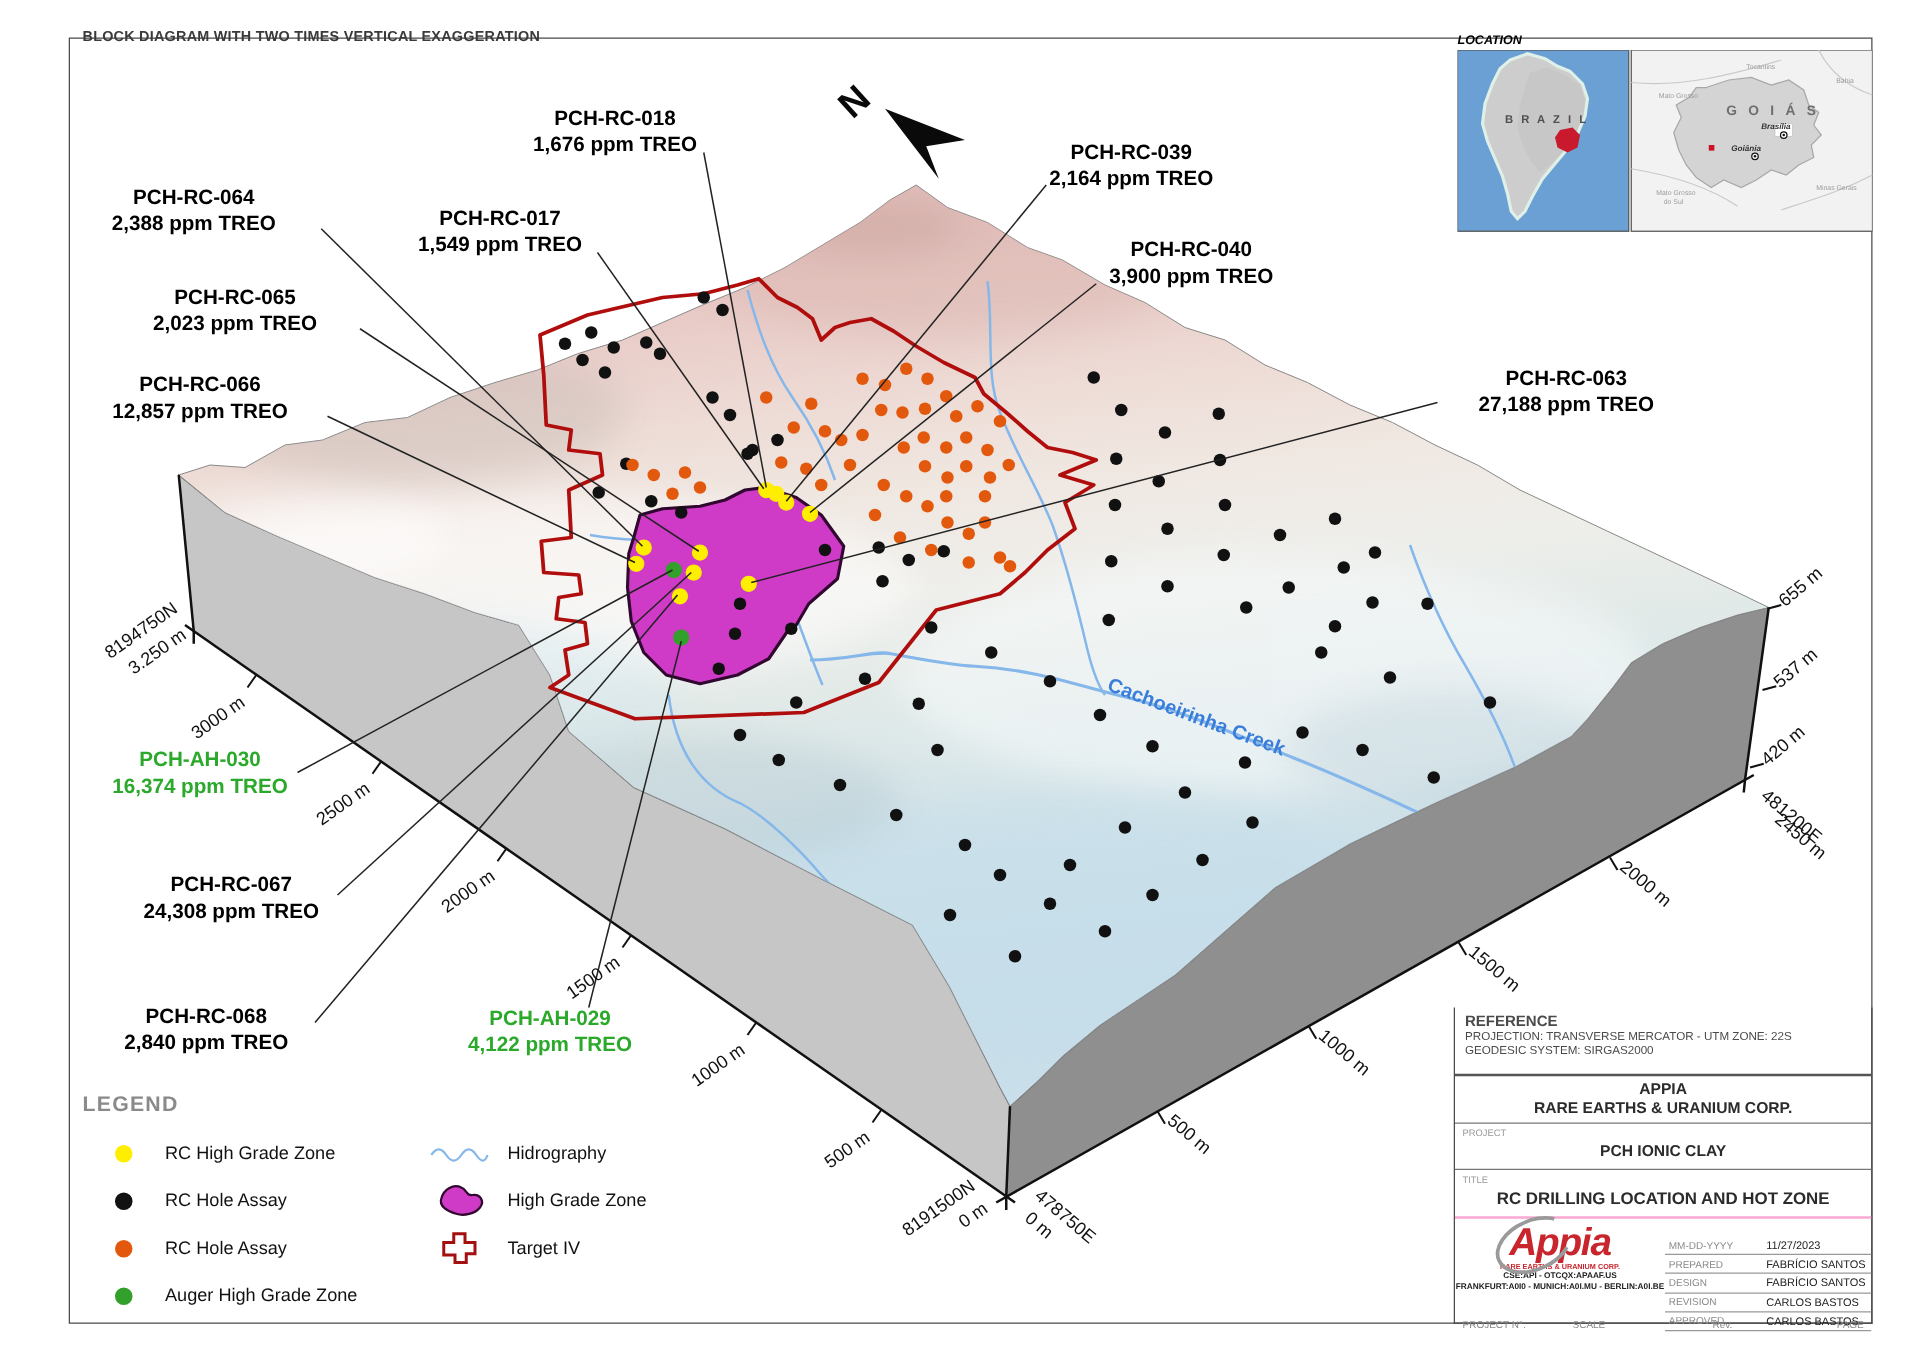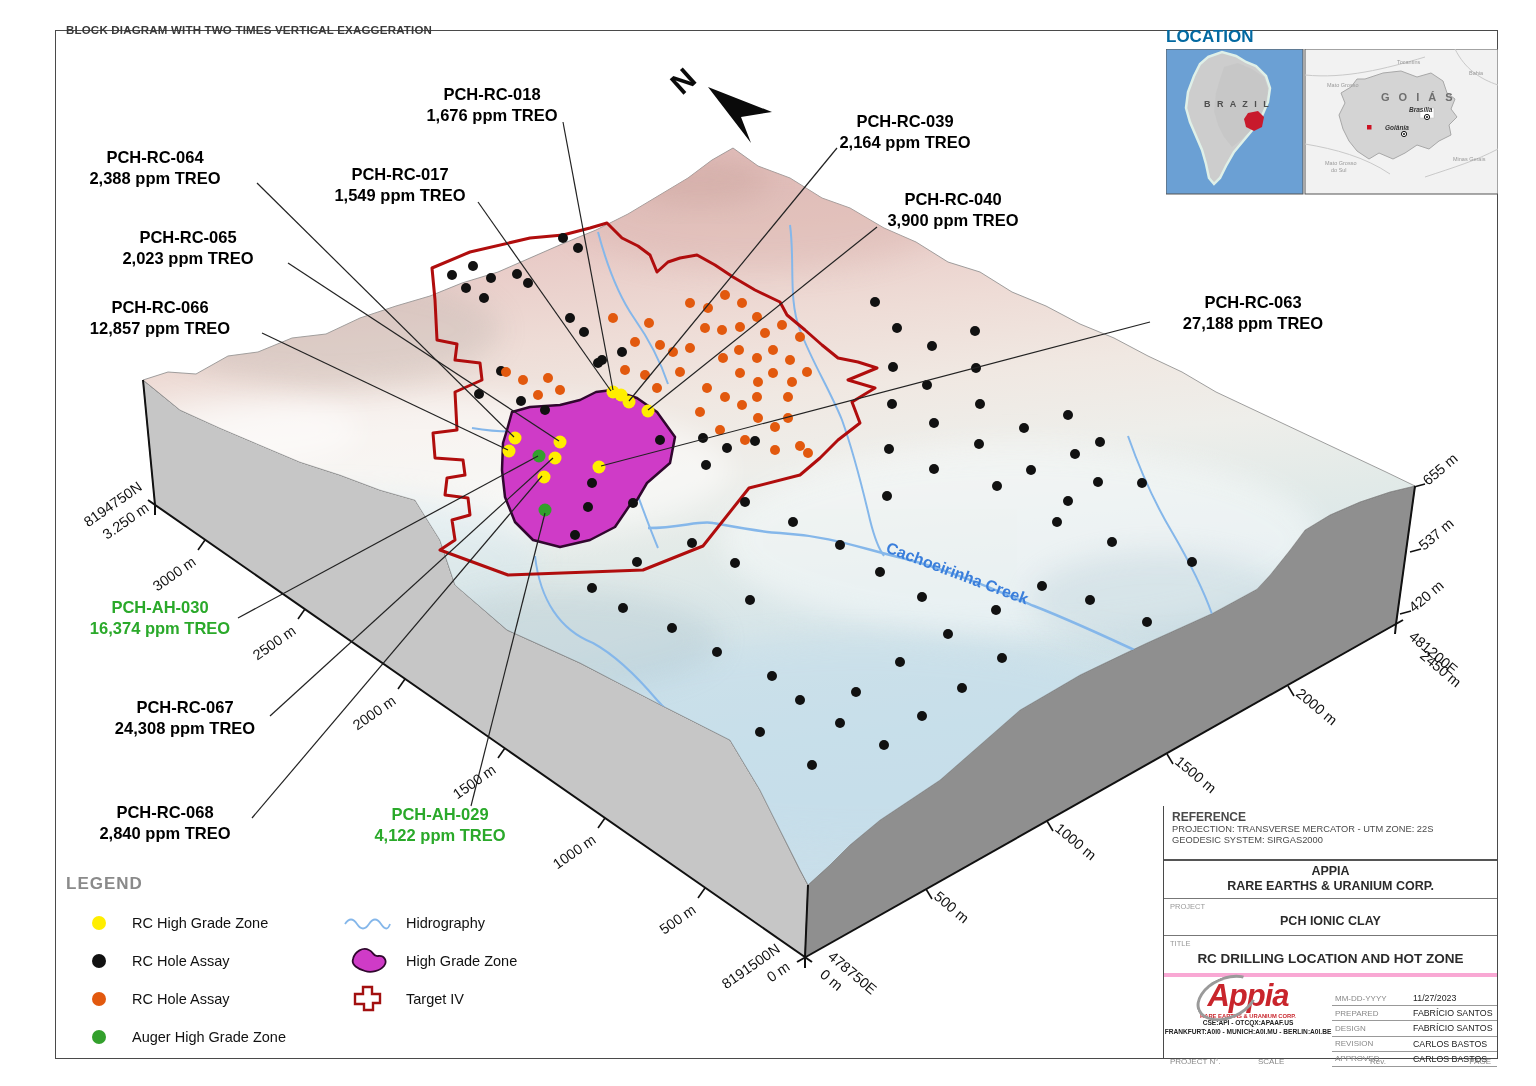--- a/index.html
+++ b/index.html
@@ -11,21 +11,21 @@
               color:#3a3a3a;letter-spacing:.2px;}
   #map-svg{position:absolute;left:0;top:0;}
   svg text{font-family:"Liberation Sans",sans-serif;}
   .ann{font-size:16.5px;font-weight:bold;}
   .tick-label{font-size:14.5px;fill:#111;}
   .creek-label{font-size:16px;font-weight:bold;fill:#3a7edb;}
   .north-n{font-size:30px;font-weight:bold;fill:#0a0a0a;}
 
   
   #location{position:absolute;left:1166px;top:27px;}
-  #location .loc-header{font-size:17px;font-weight:bold;color:#0369a1;margin-bottom:2px;}
+  #location .loc-header{font-size:10px;font-weight:bold;color:#000000;margin-bottom:2px;font-style:italic;}
   .bz-label{font-size:9px;font-weight:bold;fill:#4f4f4f;letter-spacing:2px;}
   .go-label{font-size:11px;font-weight:bold;fill:#6e6e6e;letter-spacing:3px;}
   .region-label{font-size:5.5px;fill:#9a9a9a;}
   .city-label{font-size:6.5px;font-weight:bold;font-style:italic;fill:#333;}
 
   
   #legend{position:absolute;left:66px;top:874px;width:470px;}
   #legend .legend-header{text-align:left;font-size:17px;font-weight:bold;color:#8a8a8a;
                          letter-spacing:1px;margin-bottom:10px;}
   .lg-grid{display:grid;grid-template-columns:66px 196px 78px auto;row-gap:0;}
@@ -39,21 +39,21 @@
               border:1px solid #4a4a4a;border-top:none;box-sizing:border-box;color:#4a4a4a;}
   .tb-ref{padding:4px 8px 18px 8px;border-bottom:2px solid #555;height:31px;}
   .tb-ref-h{font-size:12px;font-weight:bold;}
   .tb-ref-l{font-size:9.3px;line-height:11px;}
   .tb-company{border-bottom:1px solid #777;text-align:center;padding:3px 0 4px 0;}
   .tb-company div{font-size:12.5px;font-weight:bold;color:#2b2b2b;line-height:15px;}
   .tb-sec{border-bottom:1px solid #777;position:relative;}
   .tb-lbl{font-size:7.5px;color:#999;position:absolute;left:6px;top:3px;}
   .tb-val{text-align:center;font-size:12.5px;font-weight:bold;color:#2b2b2b;padding:15px 0 7px 0;}
   .tb-val.big{font-size:13.5px;border-bottom:none;}
-  .tb-sec.title-sec{border-bottom:4px solid #f9a8d4;}
+  .tb-sec.title-sec{border-bottom:2px solid #f9a8d4;}
   .tb-main{display:flex;height:77px;}
   .tb-logo{width:168px;position:relative;text-align:center;padding-top:2px;}
   .logo-word{display:inline-block;position:relative;font-size:31px;font-weight:bold;
              font-style:italic;color:#c9252c;line-height:34px;letter-spacing:-1px;}
   .logo-swoosh{position:absolute;left:-12px;top:-2px;width:58px;height:36px;
                border:3.5px solid #9a9a9a;border-radius:50%;
                border-right-color:transparent;transform:rotate(-24deg);}
   .logo-sub{font-size:5.8px;font-weight:bold;color:#c9252c;margin-top:0px;}
   .logo-tickers{font-size:6.6px;font-weight:bold;color:#222;line-height:8.5px;}
   .tb-rows{flex:1;padding-top:14px;}

